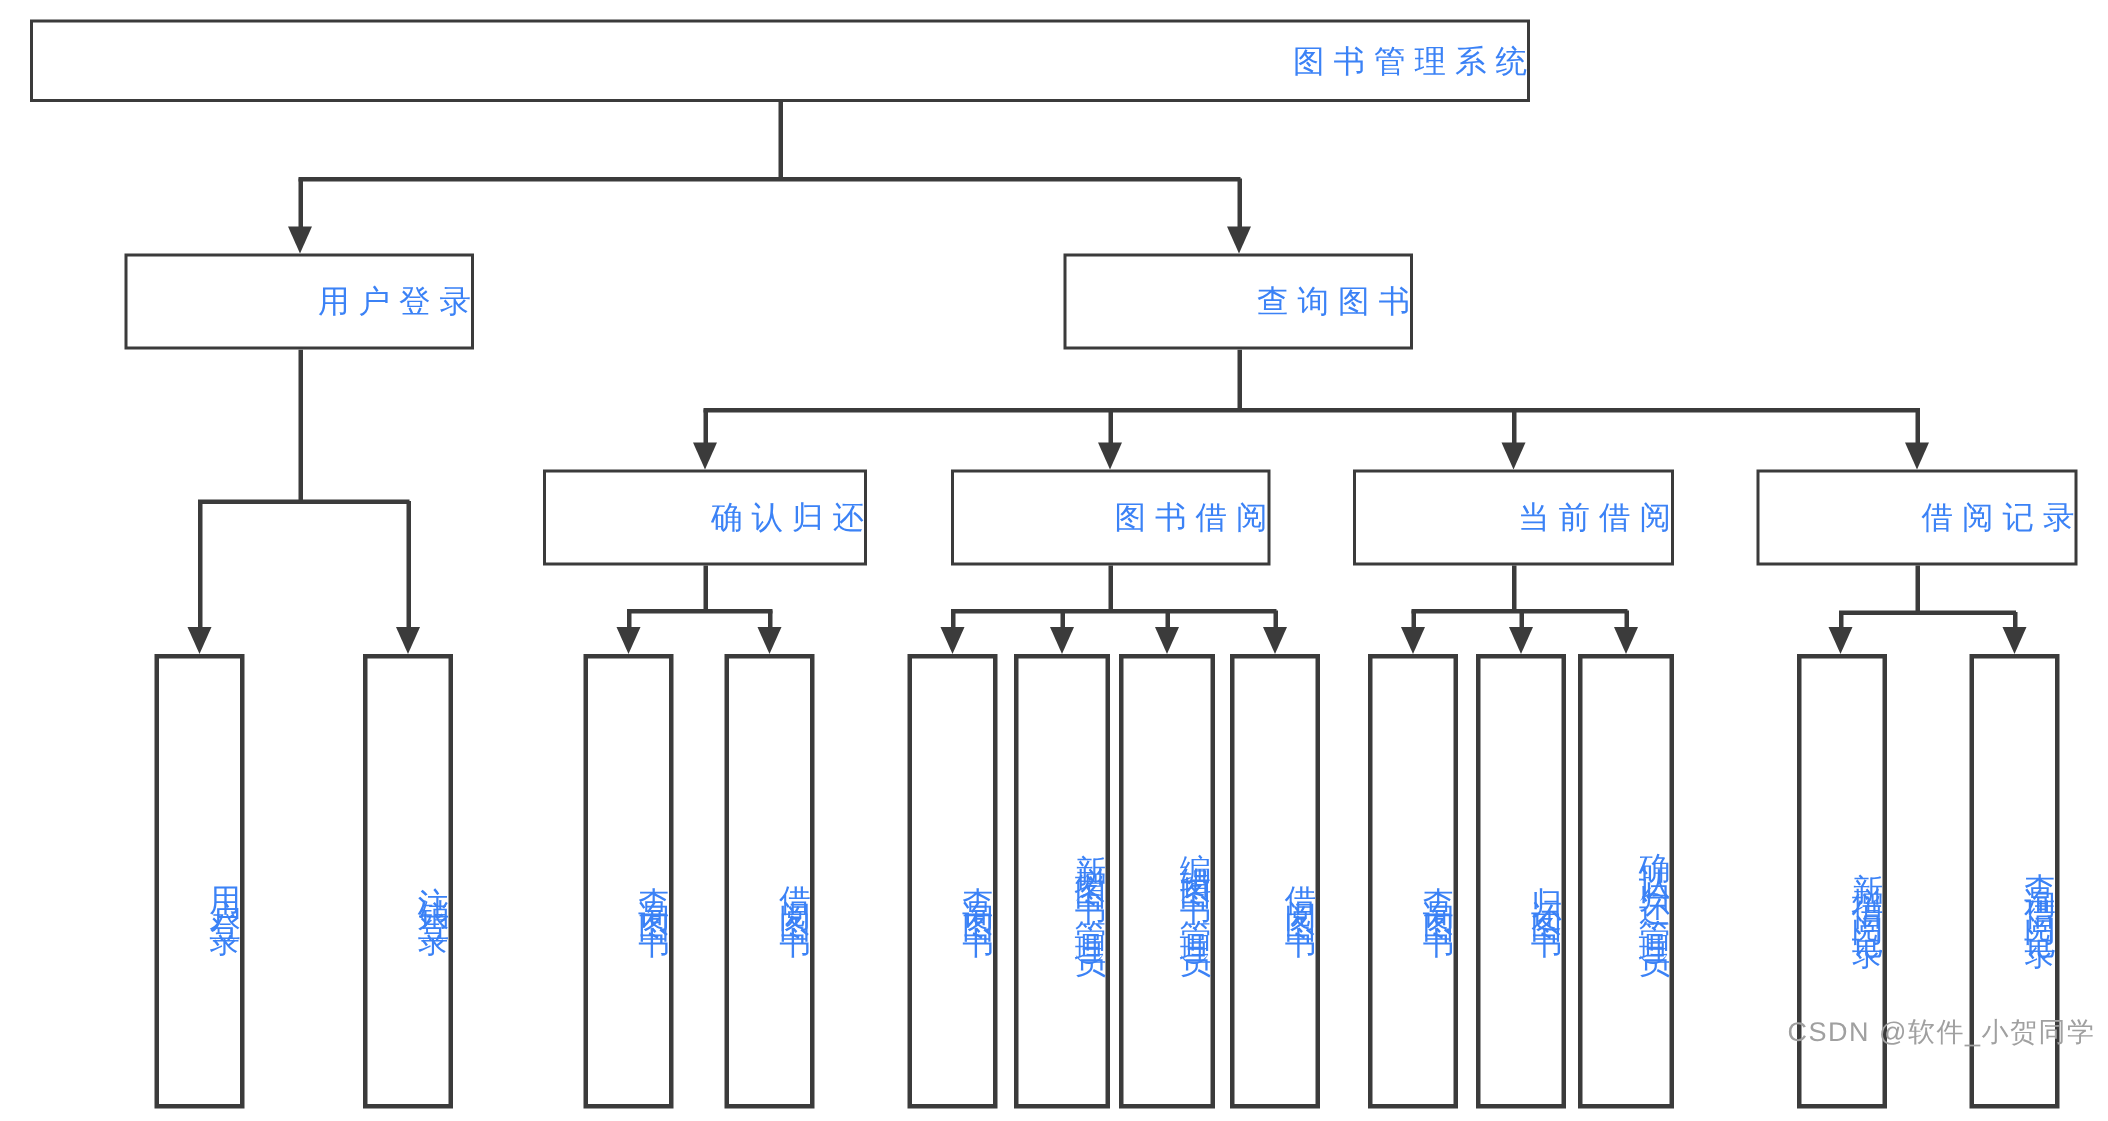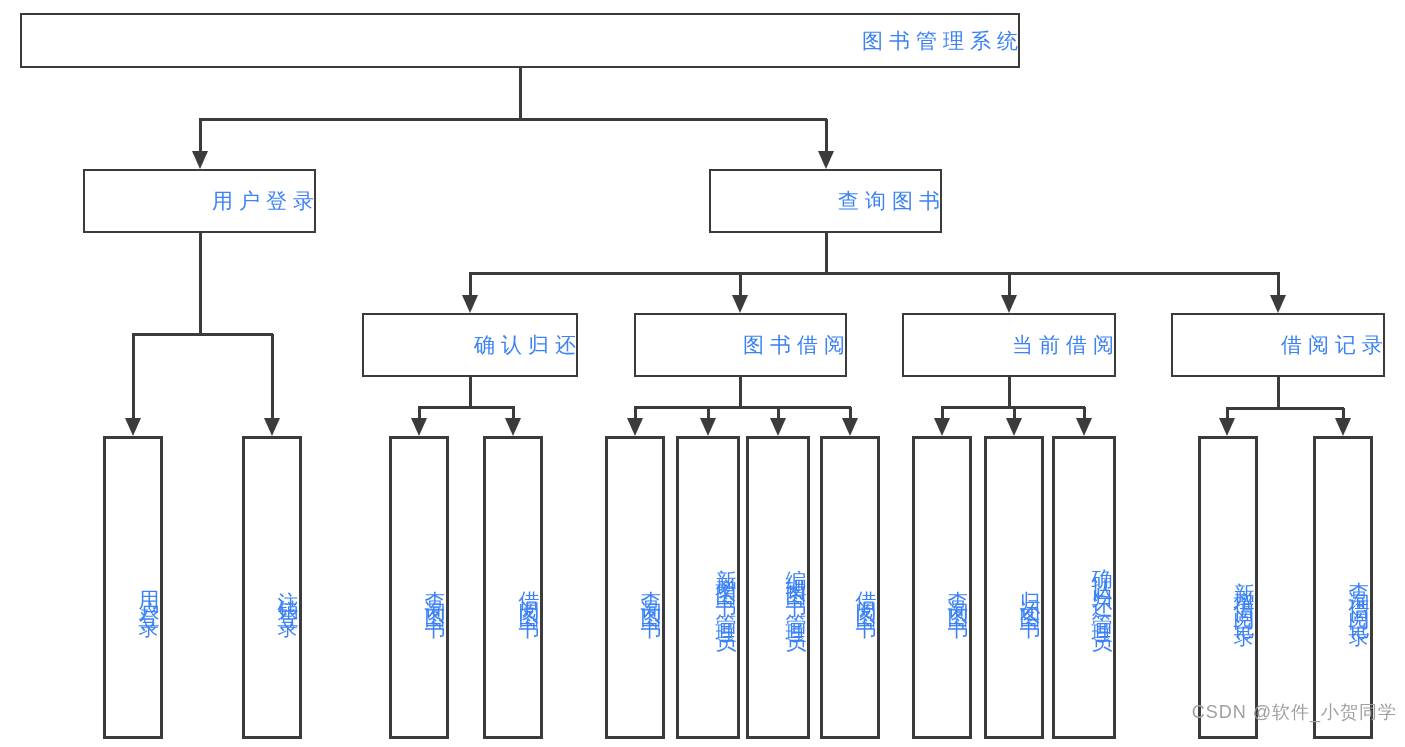--- a/index.html
+++ b/index.html
@@ -41,21 +41,21 @@
   .vl{position:absolute;width:2.5px;background:#3b3b3b;z-index:1;}
   .hl{position:absolute;height:2.5px;background:#3b3b3b;z-index:1;}
   .ar{
     position:absolute;width:0;height:0;z-index:1;
     border-left:8px solid transparent;
     border-right:8px solid transparent;
     border-top:18px solid #3b3b3b;
   }
   .watermark{
     position:absolute;
-    right:8px;top:700px;
+    right:8px;top:676px;
     font-size:18px;
     letter-spacing:1px;
     color:#a0a0a0;
     z-index:5;
     white-space:nowrap;
   }
 </style>
 </head>
 <body>
 

